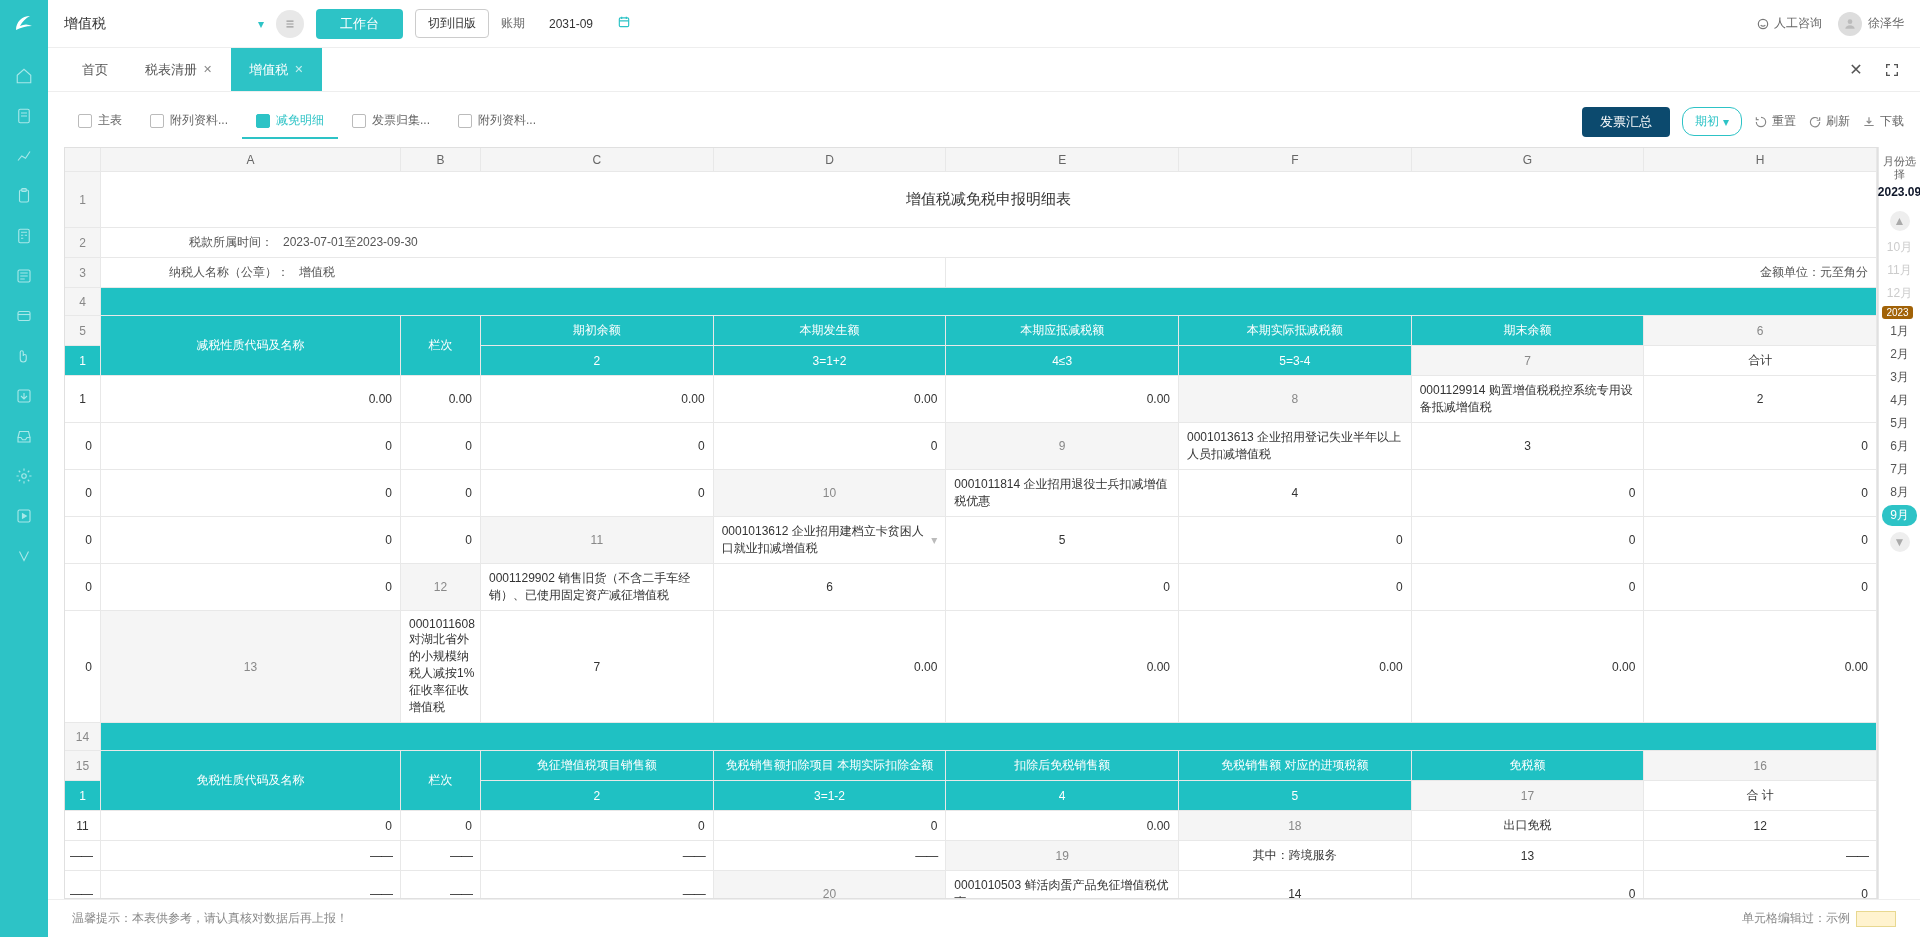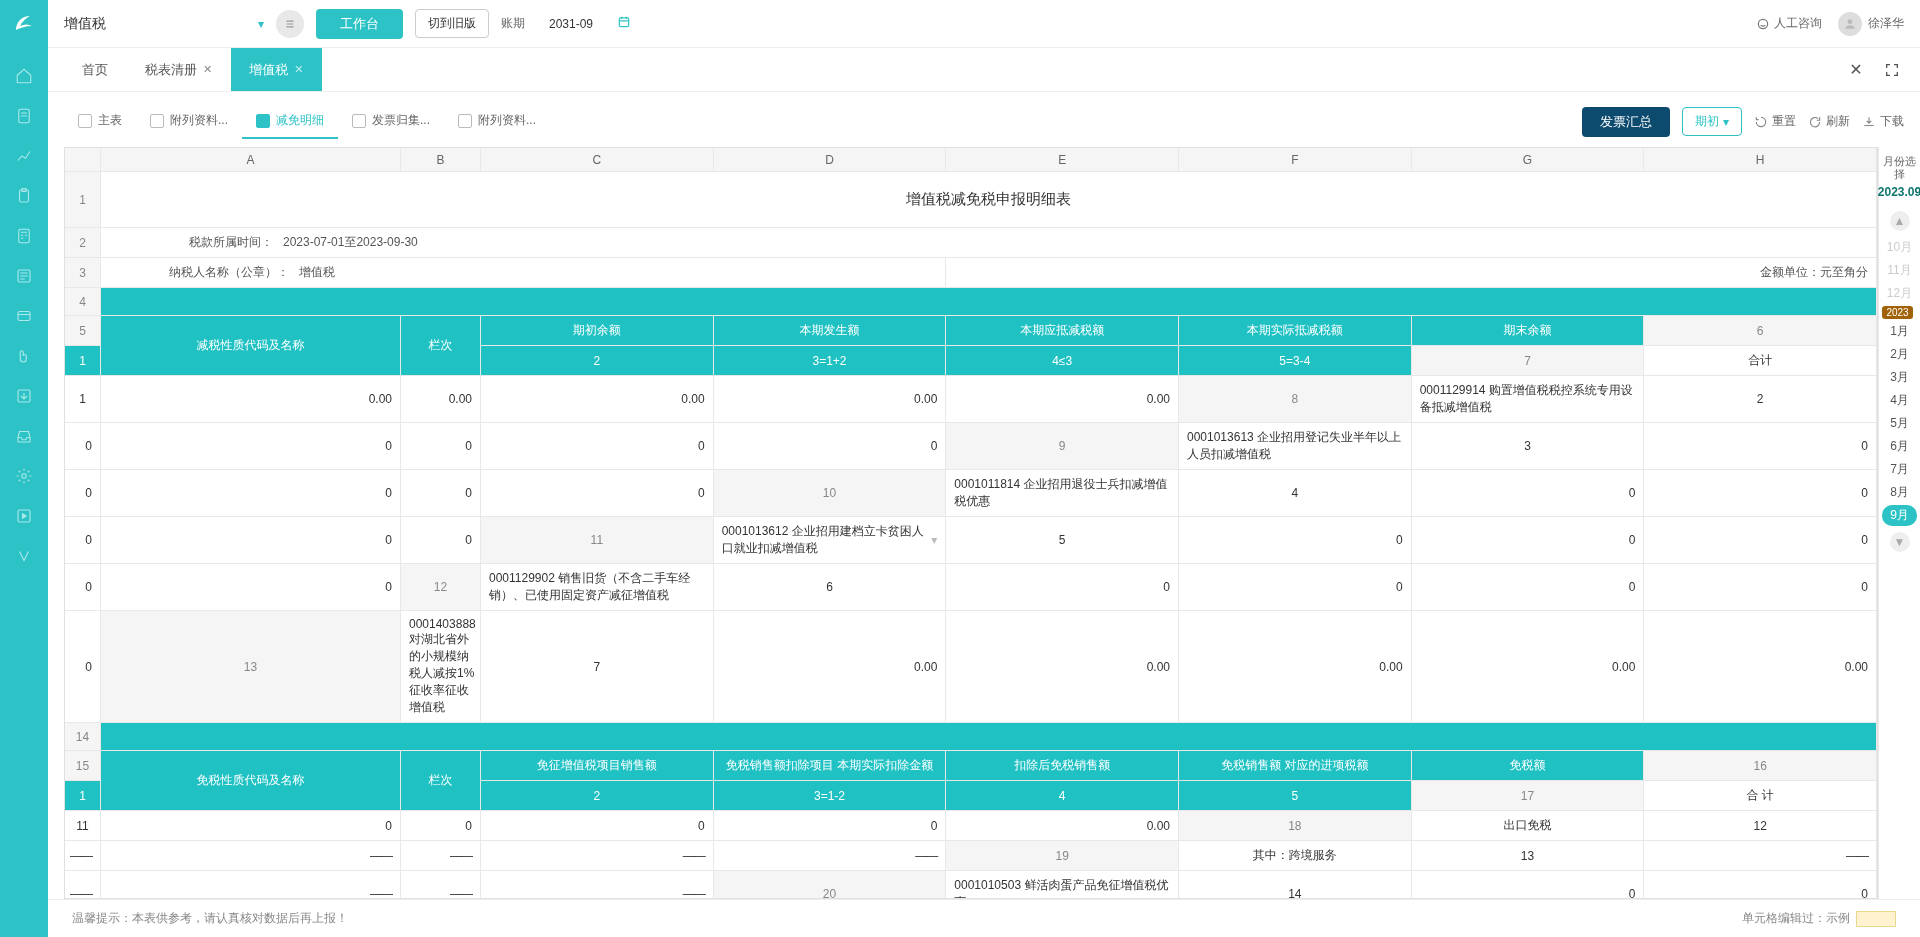--- a/index.html
+++ b/index.html
@@ -44,21 +44,21 @@
 .tabs-row .ra { width: 24px; height: 24px; display: flex; align-items: center; justify-content: center; cursor: pointer; color: #555; font-size: 16px; }
 
 
 .subtabs-wrap { display: flex; align-items: center; padding: 12px 16px 0 16px; gap: 0; position: relative; }
 .subtab { padding: 8px 14px; display: flex; align-items: center; gap: 6px; cursor: pointer; font-size: 12px; color: #666; border-bottom: 2px solid transparent; }
 .subtab .ico { width: 14px; height: 14px; border: 1px solid #bbb; border-radius: 2px; display: inline-block; }
 .subtab.active { color: #2dc3c6; border-bottom-color: #2dc3c6; }
 .subtab.active .ico { border-color: #2dc3c6; background: #2dc3c6; }
 .toolbar-right { margin-left: auto; display: flex; align-items: center; gap: 12px; }
 .btn-primary { padding: 6px 18px; background: #0c4a6e; color: #fff; border-radius: 4px; cursor: pointer; font-size: 13px; }
-.btn-outline2 { padding: 5px 12px; border: 1px solid #2dc3c6; color: #2dc3c6; border-radius: 4px; cursor: pointer; display: flex; align-items: center; gap: 4px; font-size: 12px; }
+.btn-outline2 { padding: 5px 12px; border: 1px solid #2dc3c6; color: #2dc3c6; border-radius: 12px; cursor: pointer; display: flex; align-items: center; gap: 4px; font-size: 12px; }
 .tool-link { display: flex; align-items: center; gap: 4px; color: #666; cursor: pointer; font-size: 12px; }
 .tool-link .ic { width: 14px; height: 14px; }
 
 
 .sheet-wrap { flex: 1; display: flex; overflow: hidden; padding: 8px 0 0 16px; }
 .sheet-scroll { flex: 1; overflow: auto; border: 1px solid #e0e0e0; position: relative; }
 .sheet { display: grid; grid-template-columns: 36px 300px 80px repeat(6, 1fr); }
 .sheet > div { border-right: 1px solid #e8e8e8; border-bottom: 1px solid #e8e8e8; padding: 6px 8px; display: flex; align-items: center; font-size: 12px; background: #fff; min-height: 28px; }
 .sheet .colhead { background: #f5f5f5; color: #666; justify-content: center; font-weight: normal; height: 24px; min-height: 24px; padding: 2px; }
 .sheet .rowhead { background: #f5f5f5; color: #888; justify-content: center; }
@@ -69,21 +69,21 @@
 .sheet .teal-empty { background: #1fc1c3; }
 .sheet .num { justify-content: flex-end; }
 .sheet .center { justify-content: center; }
 .sheet .dash { justify-content: flex-end; letter-spacing: -1px; }
 .sheet .info-left { color: #555; }
 .sheet .info-right { justify-content: flex-end; color: #555; }
 
 
 .month-panel { width: 42px; background: #fff; border-left: 1px solid #e8e8e8; display: flex; flex-direction: column; align-items: center; padding: 8px 0; font-size: 12px; gap: 2px; }
 .month-panel .mtitle { font-size: 11px; color: #666; text-align: center; line-height: 1.2; margin-bottom: 2px; }
-.month-panel .myear { font-size: 12px; font-weight: bold; color: #0f766e; margin-bottom: 6px; }
+.month-panel .myear { font-size: 12px; font-weight: bold; color: #0f172a; margin-bottom: 6px; }
 .month-panel .disabled { color: #ccc; }
 .month-panel .arrow { width: 20px; height: 20px; border-radius: 50%; background: #eee; display: flex; align-items: center; justify-content: center; color: #aaa; cursor: pointer; margin: 4px 0; }
 .month-panel .m { padding: 2px 4px; cursor: pointer; color: #555; font-size: 12px; }
 .month-panel .m.disabled { color: #ccc; cursor: default; }
 .month-panel .m.active { background: #2dc3c6; color: #fff; border-radius: 10px; padding: 2px 8px; }
 .month-panel .year-tag { background: #a16207; color: #fff; border-radius: 3px; padding: 1px 4px; font-size: 10px; position: relative; left: -2px; }
 
 
 .footer { padding: 10px 24px; display: flex; align-items: center; color: #888; font-size: 12px; border-top: 1px solid #eee; }
 .footer .spacer { flex: 1; }
@@ -378,21 +378,21 @@
             <div class="num">0</div>
             <div class="rowhead">12</div>
             <div>0001129902 销售旧货（不含二手车经销）、已使用固定资产减征增值税</div>
             <div class="center">6</div>
             <div class="num">0</div>
             <div class="num">0</div>
             <div class="num">0</div>
             <div class="num">0</div>
             <div class="num">0</div>
             <div class="rowhead">13</div>
-            <div>0001403888 对湖北省外的小规模纳税人减按1%征收率征收增值税</div>
+            <div>0001011608 对湖北省外的小规模纳税人减按1%征收率征收增值税</div>
             <div class="center">7</div>
             <div class="num">0.00</div>
             <div class="num">0.00</div>
             <div class="num">0.00</div>
             <div class="num">0.00</div>
             <div class="num">0.00</div>
             <div class="rowhead">14</div>
             <div class="teal-empty span-all" style="grid-column: 2 / -1;"></div>
             <div class="rowhead">15</div>
             <div class="teal" style="grid-area: span 2 / 2 / auto / 3;">免税性质代码及名称</div>

